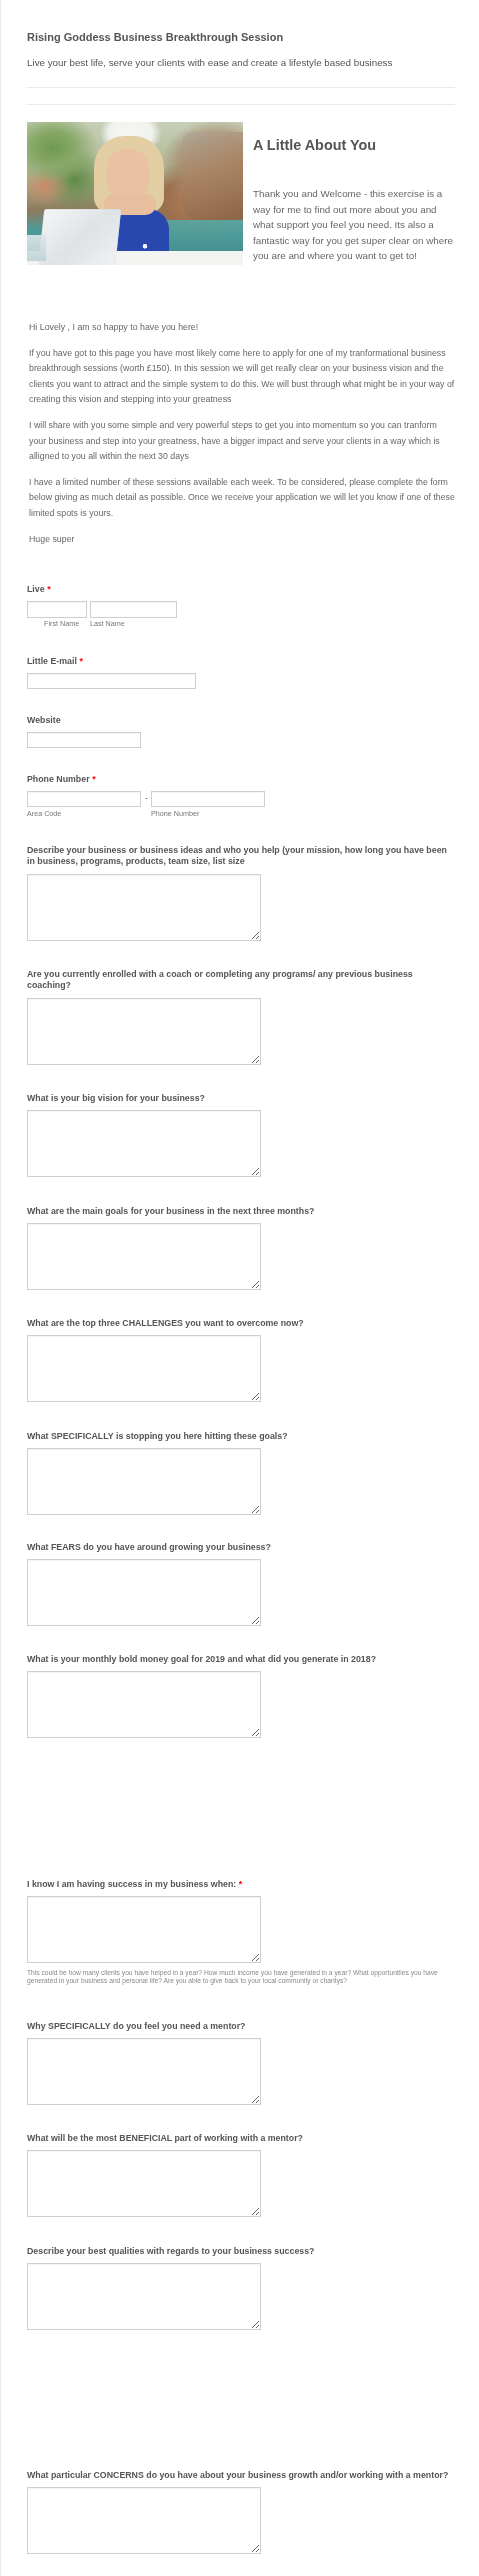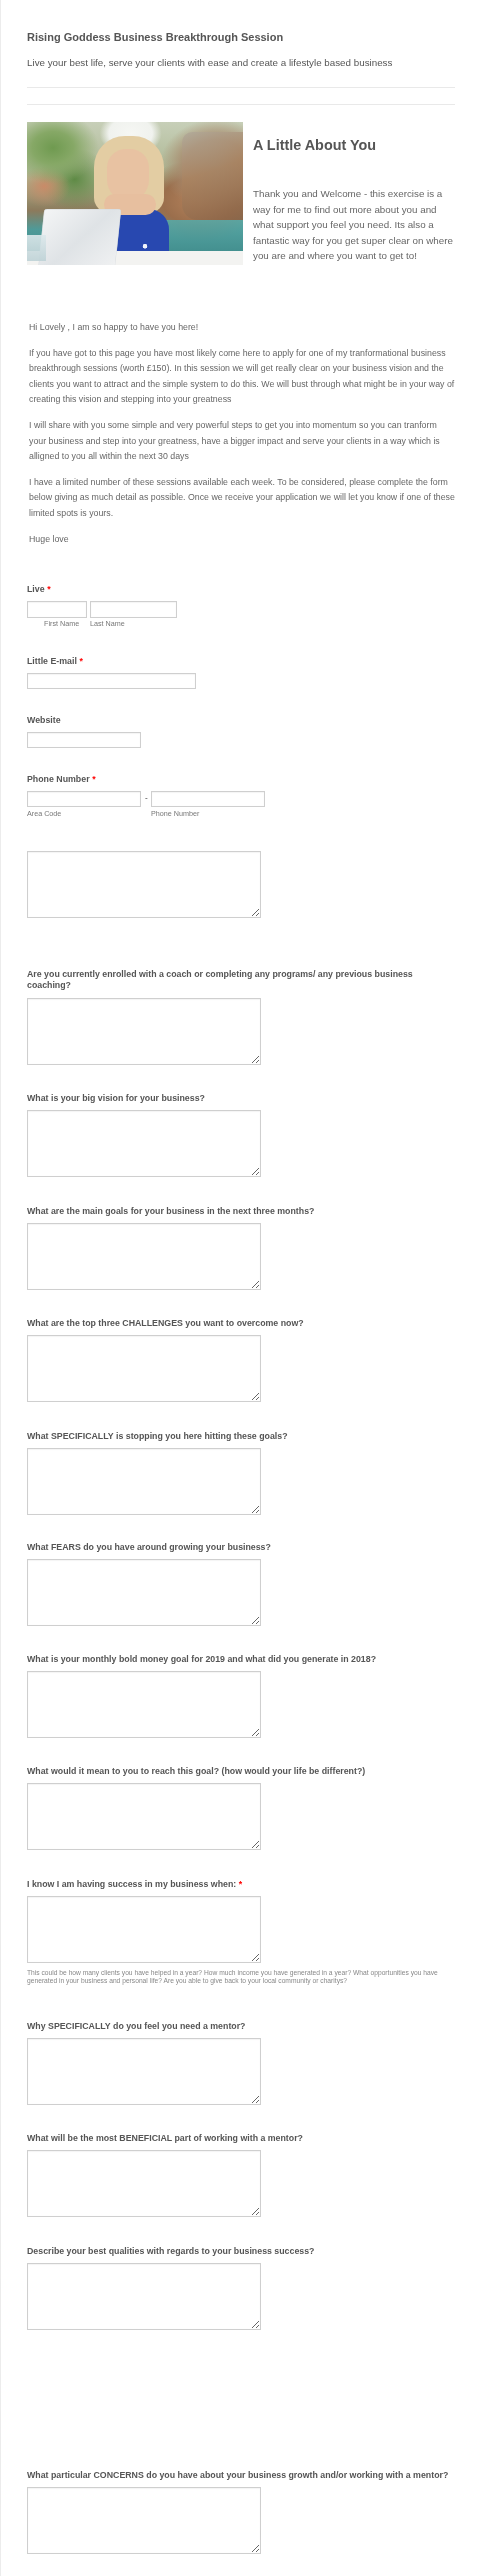--- a/index.html
+++ b/index.html
@@ -84,21 +84,21 @@
     <div class="abs hero-glass"></div>
   </div>
   <div class="abs about-heading">A Little About You</div>
   <div class="abs about-text">Thank you and Welcome - this exercise is a way for me to find out more about you and what support you feel you need. Its also a fantastic way for you get super clear on where you are and where you want to get to!</div>
 
   <div class="abs intro">
     <p>Hi Lovely , I am so happy to have you here!</p>
     <p>If you have got to this page you have most likely come here to apply for one of my tranformational business breakthrough sessions (worth £150). In this session we will get really clear on your business vision and the clients you want to attract and the simple system to do this. We will bust through what might be in your way of creating this vision and stepping into your greatness</p>
     <p>I will share with you some simple and very powerful steps to get you into momentum so you can tranform your business and step into your greatness, have a bigger impact and serve your clients in a way which is alligned to you  all within the next 30 days</p>
     <p>I have a limited number of these sessions available each week. To be considered, please complete the form below giving as much detail as possible. Once we receive your application we will let you know if one of these limited spots is yours.</p>
-    <p>Huge love</p>
+    <p>Huge super</p>
   </div>
 
   <div class="abs field-label" style="left:26px;top:584px">
     <span>Live</span><span class="req">*</span>
   </div>
   <input class="txt" type="text" style="left: 26px; top: 601px; width: 60px; height: 16.5px;" value="">
   <input class="txt" type="text" style="left: 89px; top: 601px; width: 87px; height: 16.5px;" value="">
   <div class="abs sublabel" style="left:43px;top:620px">First Name</div>
   <div class="abs sublabel" style="left:89px;top:620px">Last Name</div>
 
@@ -115,20 +115,21 @@
   <div class="abs field-label" style="left:26px;top:774px">
     <span>Phone Number</span><span class="req">*</span>
   </div>
   <input class="txt" type="tel" style="left: 26px; top: 791px; width: 114px; height: 16px;" value="">
   <div class="abs dash" style="left:144px;top:794px">-</div>
   <input class="txt" type="tel" style="left: 150px; top: 791px; width: 114px; height: 16px;" value="">
   <div class="abs sublabel" style="left:26px;top:810px">Area Code</div>
   <div class="abs sublabel" style="left:150px;top:810px">Phone Number</div>
 
   <div class="q" style="top:845px">
+    <div class="q-label">Describe your business or business ideas and who you help (your mission, how long you have been in business, programs, products, team size, list size</div>
     <textarea class="q-ta" style=""></textarea>
   </div>
 
   <div class="q" style="top:969px">
     <div class="q-label">Are you currently enrolled with a coach or completing any programs/ any previous business coaching?</div>
     <textarea class="q-ta" style=""></textarea>
   </div>
 
   <div class="q" style="top:1093px">
     <div class="q-label nowrap">What is your big vision for your business?</div>
@@ -153,24 +154,20 @@
   <div class="q" style="top:1542px">
     <div class="q-label nowrap">What FEARS do you have around growing your business?</div>
     <textarea class="q-ta" style=""></textarea>
   </div>
 
   <div class="q" style="top:1654px">
     <div class="q-label nowrap">What is your monthly bold money goal for 2019 and what did you generate in 2018?</div>
     <textarea class="q-ta" style=""></textarea>
   </div>
 
-  <div class="q" style="top:1766px">
-    <div class="q-label nowrap">What would it mean to you to reach this goal? (how would your life be different?)</div>
-    <textarea class="q-ta" style=""></textarea>
-  </div>
 
   <div class="q" style="top:1879px">
     <div class="q-label nowrap">
       <span>I know I am having success in my business when:</span><span class="req">*</span>
     </div>
     <textarea class="q-ta" style=""></textarea>
     <div class="hint">This could be how many clients you have helped in a year? How much income you have generated in a year? What opportunities you have generated in your business and personal life? Are you able to give back to your local community or charitys?</div>
   </div>
 
   <div class="q" style="top:2021px">

